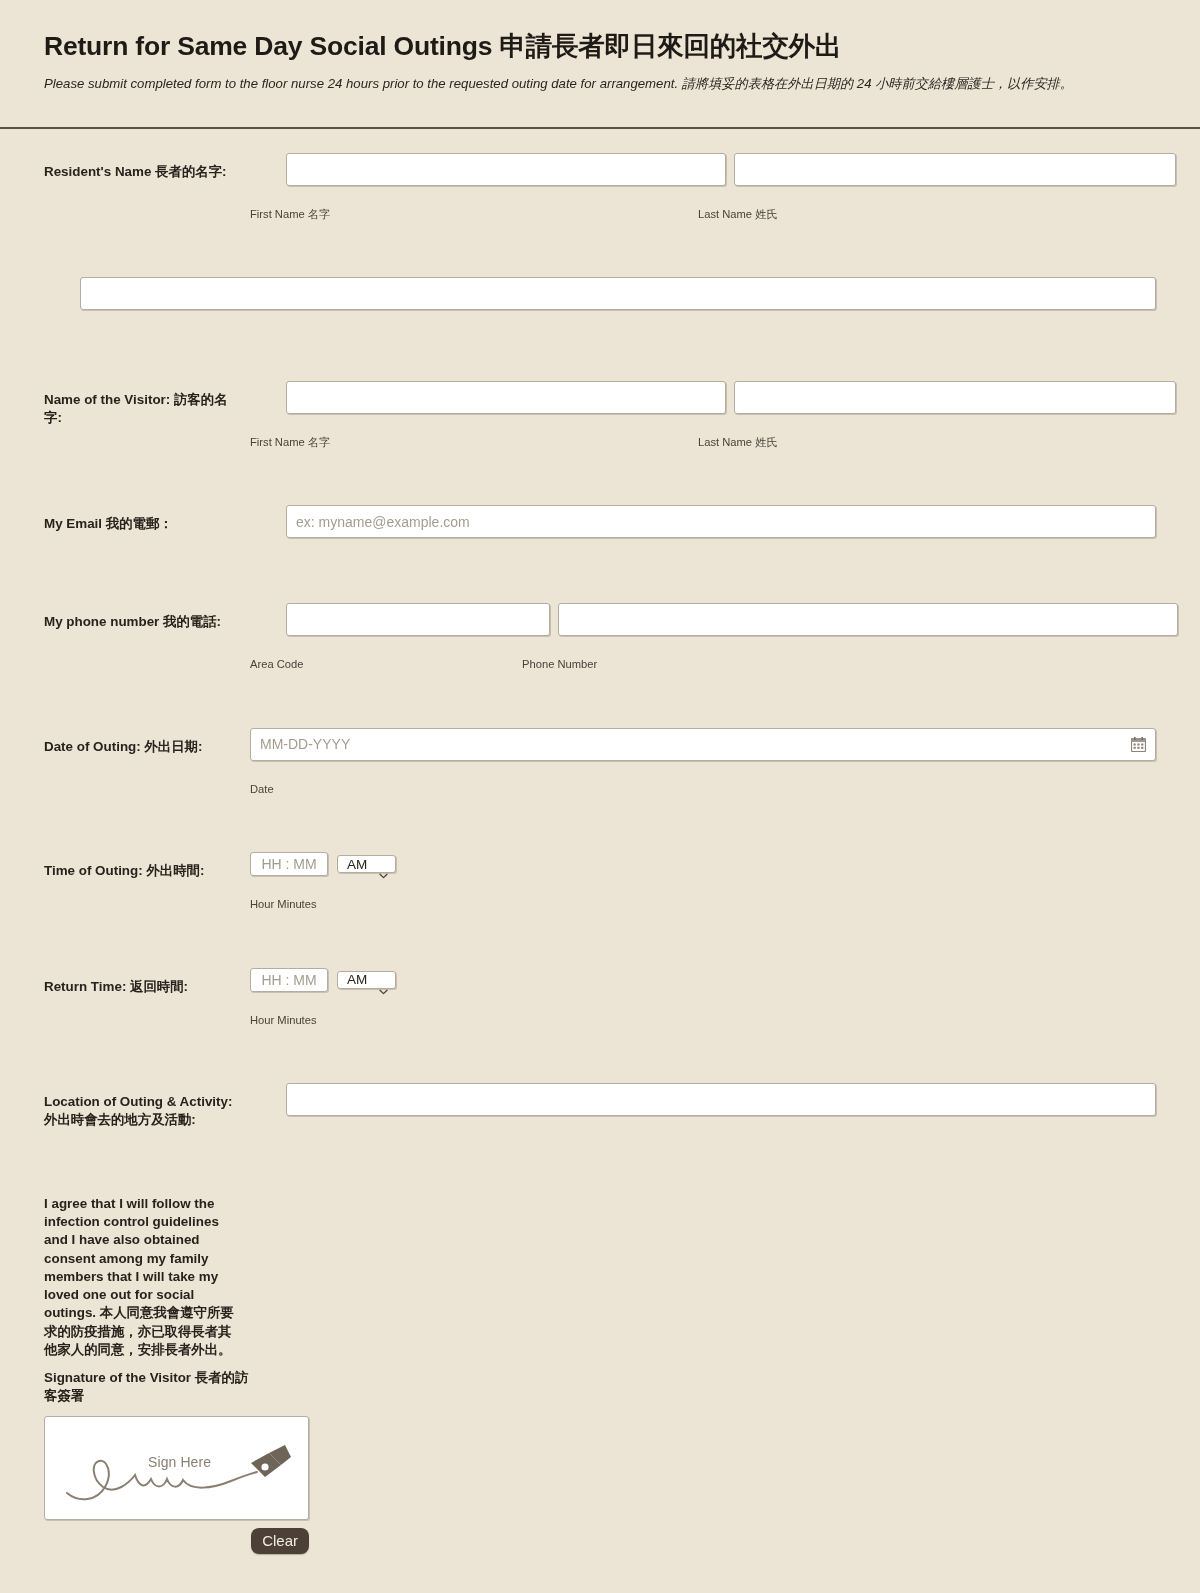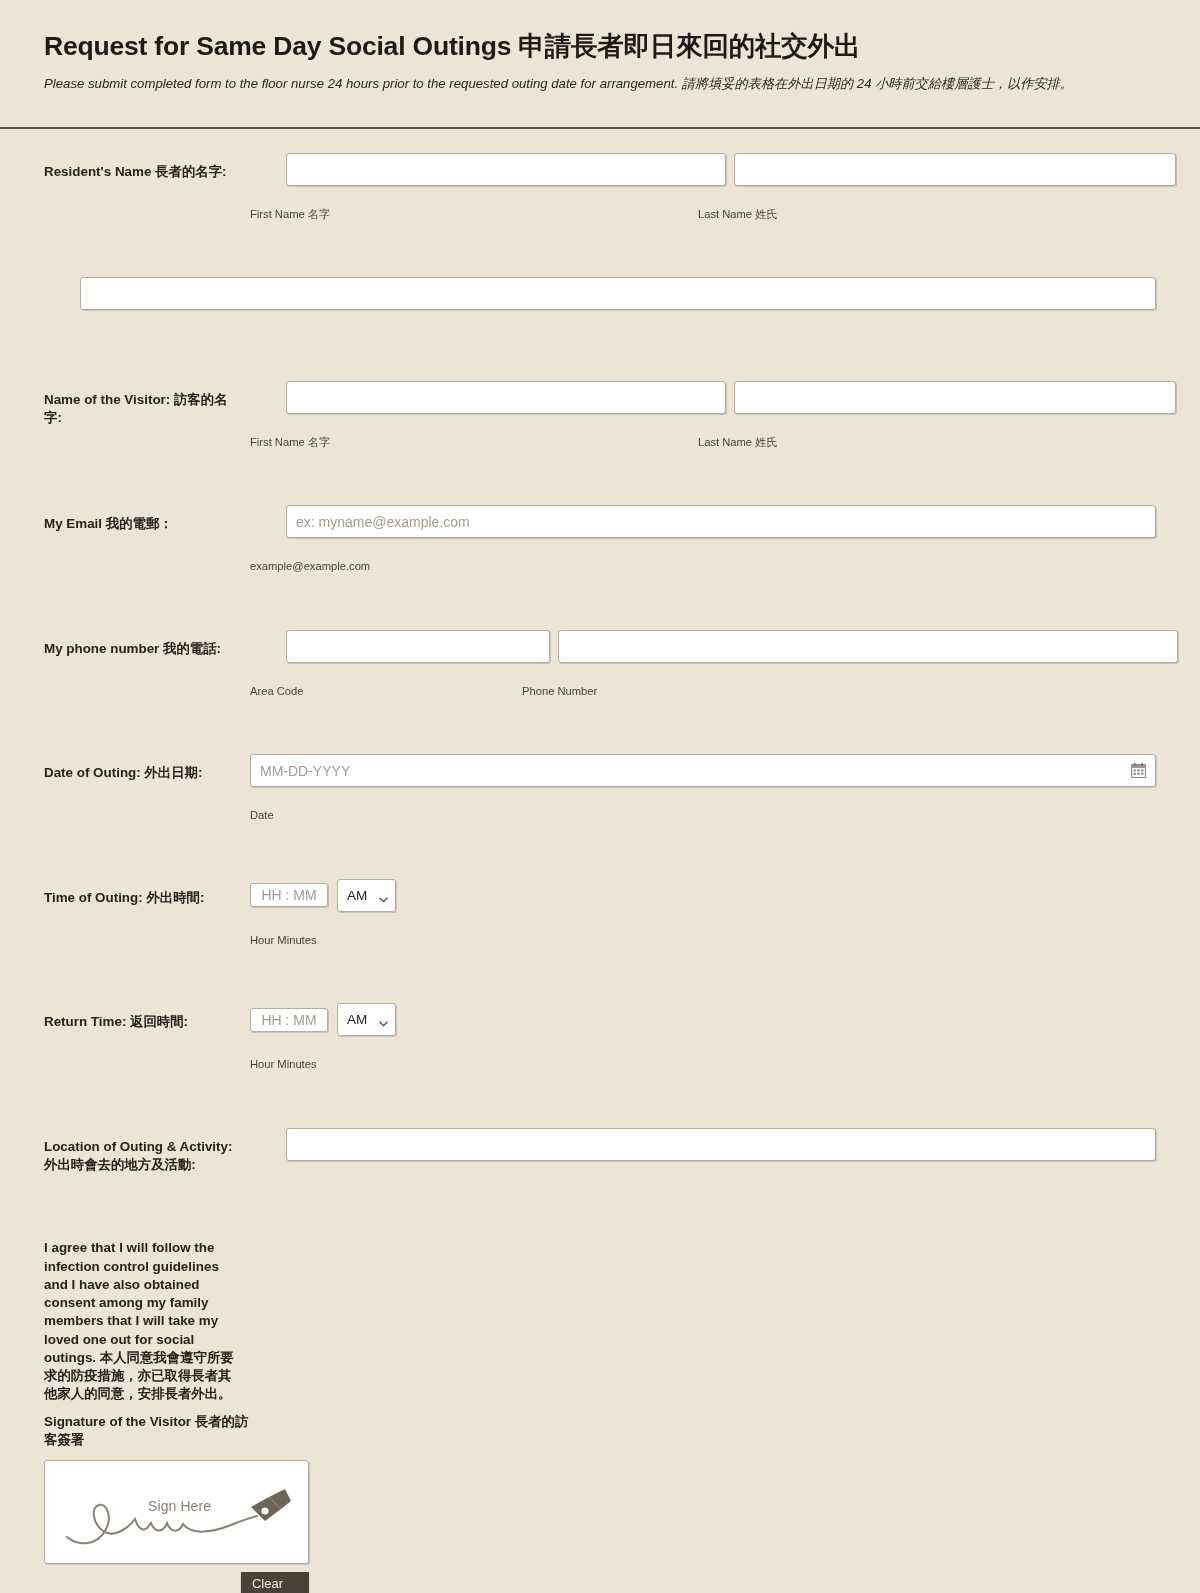--- a/index.html
+++ b/index.html
@@ -119,21 +119,21 @@
     font-size: 14px;
     color: #2b2520;
     text-align: center;
     padding: 0 4px;
     outline: none;
   }
   input.time-txt::placeholder { color: #a49c90; }
   .ampm {
     position: relative;
     width: 59px;
-    height: 33px;
+    height: 18px;
     background: #fff;
     border: 1px solid #b5ada0;
     border-radius: 3px;
     box-shadow: 1px 1px 0 rgba(120,108,92,0.30);
     display: flex;
     align-items: center;
     padding-left: 9px;
     font-size: 13.5px;
     color: #2b2520;
     cursor: pointer;
@@ -188,24 +188,24 @@
     top: 37px;
     font-size: 14px;
     color: #8a7f72;
     letter-spacing: 0.1px;
   }
   .clear-row { width: 265px; display: flex; justify-content: flex-end; margin-top: 8px; }
   .clear-btn {
     background: #4d4036;
     color: #f2ede2;
     border: 0;
-    border-radius: 0;
+    border-radius: 8px;
     font-family: "Liberation Sans", sans-serif;
-    font-size: 13px;
-    padding: 4px 26px 5px 11px;
+    font-size: 15px;
+    padding: 4px 11px 5px 11px;
     cursor: pointer;
     box-shadow: 0 1px 1px rgba(60,50,40,0.3);
   }
 
   
   .footer-rule {
     border-top: 1.5px solid #6b5e51;
     margin: 44px 0 0 0;
   }
   .submit-wrap {
@@ -224,21 +224,21 @@
     cursor: pointer;
     line-height: 1;
   }
 </style>
 </head>
 <body>
 
 <div class="page">
 
   <div class="header">
-    <h1 class="form-title">Request for Same Day Social Outings 申請長者即日來回的社交外出</h1>
+    <h1 class="form-title">Return for Same Day Social Outings 申請長者即日來回的社交外出</h1>
     <p class="form-subtitle">Please submit completed form to the floor nurse 24 hours prior to the requested outing date for arrangement. 請將填妥的表格在外出日期的 24 小時前交給樓層護士，以作安排。</p>
   </div>
   <div class="header-rule"></div>
 
   <div class="form-body">
 
     <div class="field-row">
       <div class="field-label">Resident's Name 長者的名字:</div>
       <div class="field-control">
         <div class="inputs-line">
@@ -283,23 +283,20 @@
         </div>
       </div>
     </div>
     <div class="gap-xs"></div>
 
     <div class="field-row">
       <div class="field-label">My Email 我的電郵：</div>
       <div class="field-control">
         <div class="inputs-line">
           <input class="txt" type="text" placeholder="ex: myname@example.com" style="">
-        </div>
-        <div class="sub-line">
-          <div class="hint">example@example.com</div>
         </div>
       </div>
     </div>
     <div class="gap-xs"></div>
 
     <div class="field-row">
       <div class="field-label">My phone number 我的電話:</div>
       <div class="field-control">
         <div class="inputs-line">
           <div class="areacode">

